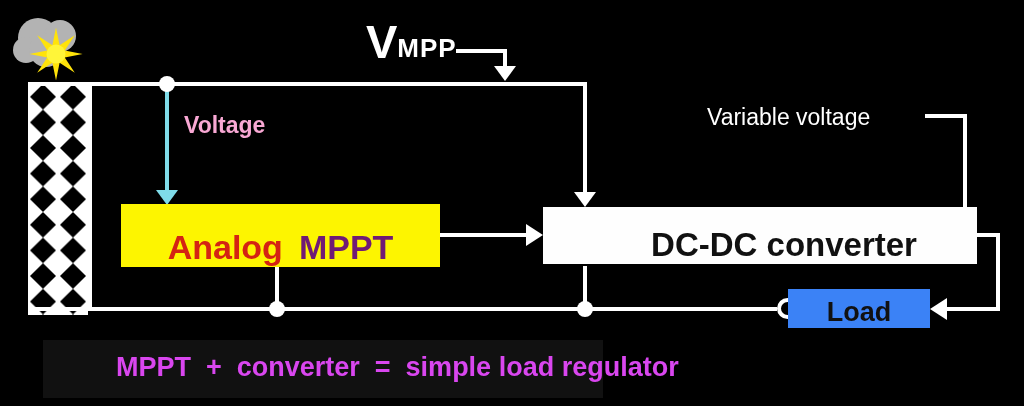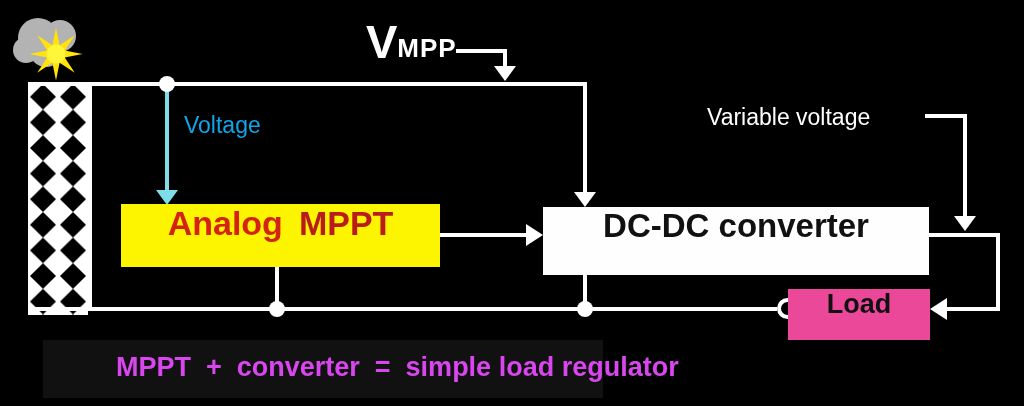--- a/index.html
+++ b/index.html
@@ -10,32 +10,32 @@
   .abs{position:absolute;}
   .wire{position:absolute;background:#fff;}
   .wire-c{position:absolute;background:#7fdce9;}
   .dot{position:absolute;width:16px;height:16px;border-radius:50%;background:#fff;}
   .ring{position:absolute;width:13px;height:13px;border:4px solid #fff;border-radius:50%;background:#000;}
   .arr-down{position:absolute;width:0;height:0;border-left:11px solid transparent;border-right:11px solid transparent;border-top:15px solid #fff;}
   .arr-down-c{position:absolute;width:0;height:0;border-left:11px solid transparent;border-right:11px solid transparent;border-top:15px solid #7fdce9;}
   .arr-right{position:absolute;width:0;height:0;border-top:11px solid transparent;border-bottom:11px solid transparent;border-left:17px solid #fff;}
   .arr-left{position:absolute;width:0;height:0;border-top:11px solid transparent;border-bottom:11px solid transparent;border-right:17px solid #fff;}
 
-  .box{position:absolute;display:flex;align-items:flex-start;justify-content:center;font-weight:bold;}
+  .box{position:absolute;display:flex;align-items:flex-end;justify-content:center;font-weight:bold;}
   #mppt-box{left:121px;top:204px;width:319px;height:63px;background:#fdf500;font-size:34px;}
   #mppt-box .w1{color:#d42313;margin-right:16px;}
-  #mppt-box .w2{color:#b91c1c;}
-  #dcdc-box{left:543px;top:207px;width:386px;height:68px;background:#fefefe;color:#111;font-size:33px;}
-  #load-box{left:788px;top:289px;width:142px;height:51px;background:#ec4899;color:#111;font-size:27px;}
+  #mppt-box .w2{color:#701a75;}
+  #dcdc-box{left:543px;top:207px;width:386px;height:57px;background:#fefefe;color:#111;font-size:33px;padding-left:48px;}
+  #load-box{left:788px;top:289px;width:142px;height:39px;background:#3b82f6;color:#111;font-size:27px;}
 
   #vmpp{left:366px;top:18px;color:#fff;font-weight:bold;display:flex;align-items:flex-start;}
   #vmpp .v{font-size:47px;line-height:47px;}
   #vmpp .sub{font-size:26px;line-height:26px;margin-top:17px;letter-spacing:1px;}
 
-  #voltage-data{left:184px;top:109px;color:#0ea5e9;font-weight:normal;font-size:23px;line-height:33px;}
+  #voltage-data{left:184px;top:109px;color:#f9a8d4;font-weight:bold;font-size:23px;line-height:33px;}
   #variable-voltage{left:707px;top:104px;color:#fff;font-weight:normal;font-size:23px;}
 
   #caption-band{left:43px;top:340px;width:560px;height:58px;background:#111;}
   #caption{left:116px;top:352px;color:#d946ef;font-weight:bold;font-size:27px;white-space:pre;}
 </style>
 </head>
 <body>
 
 <div id="stage">
 

